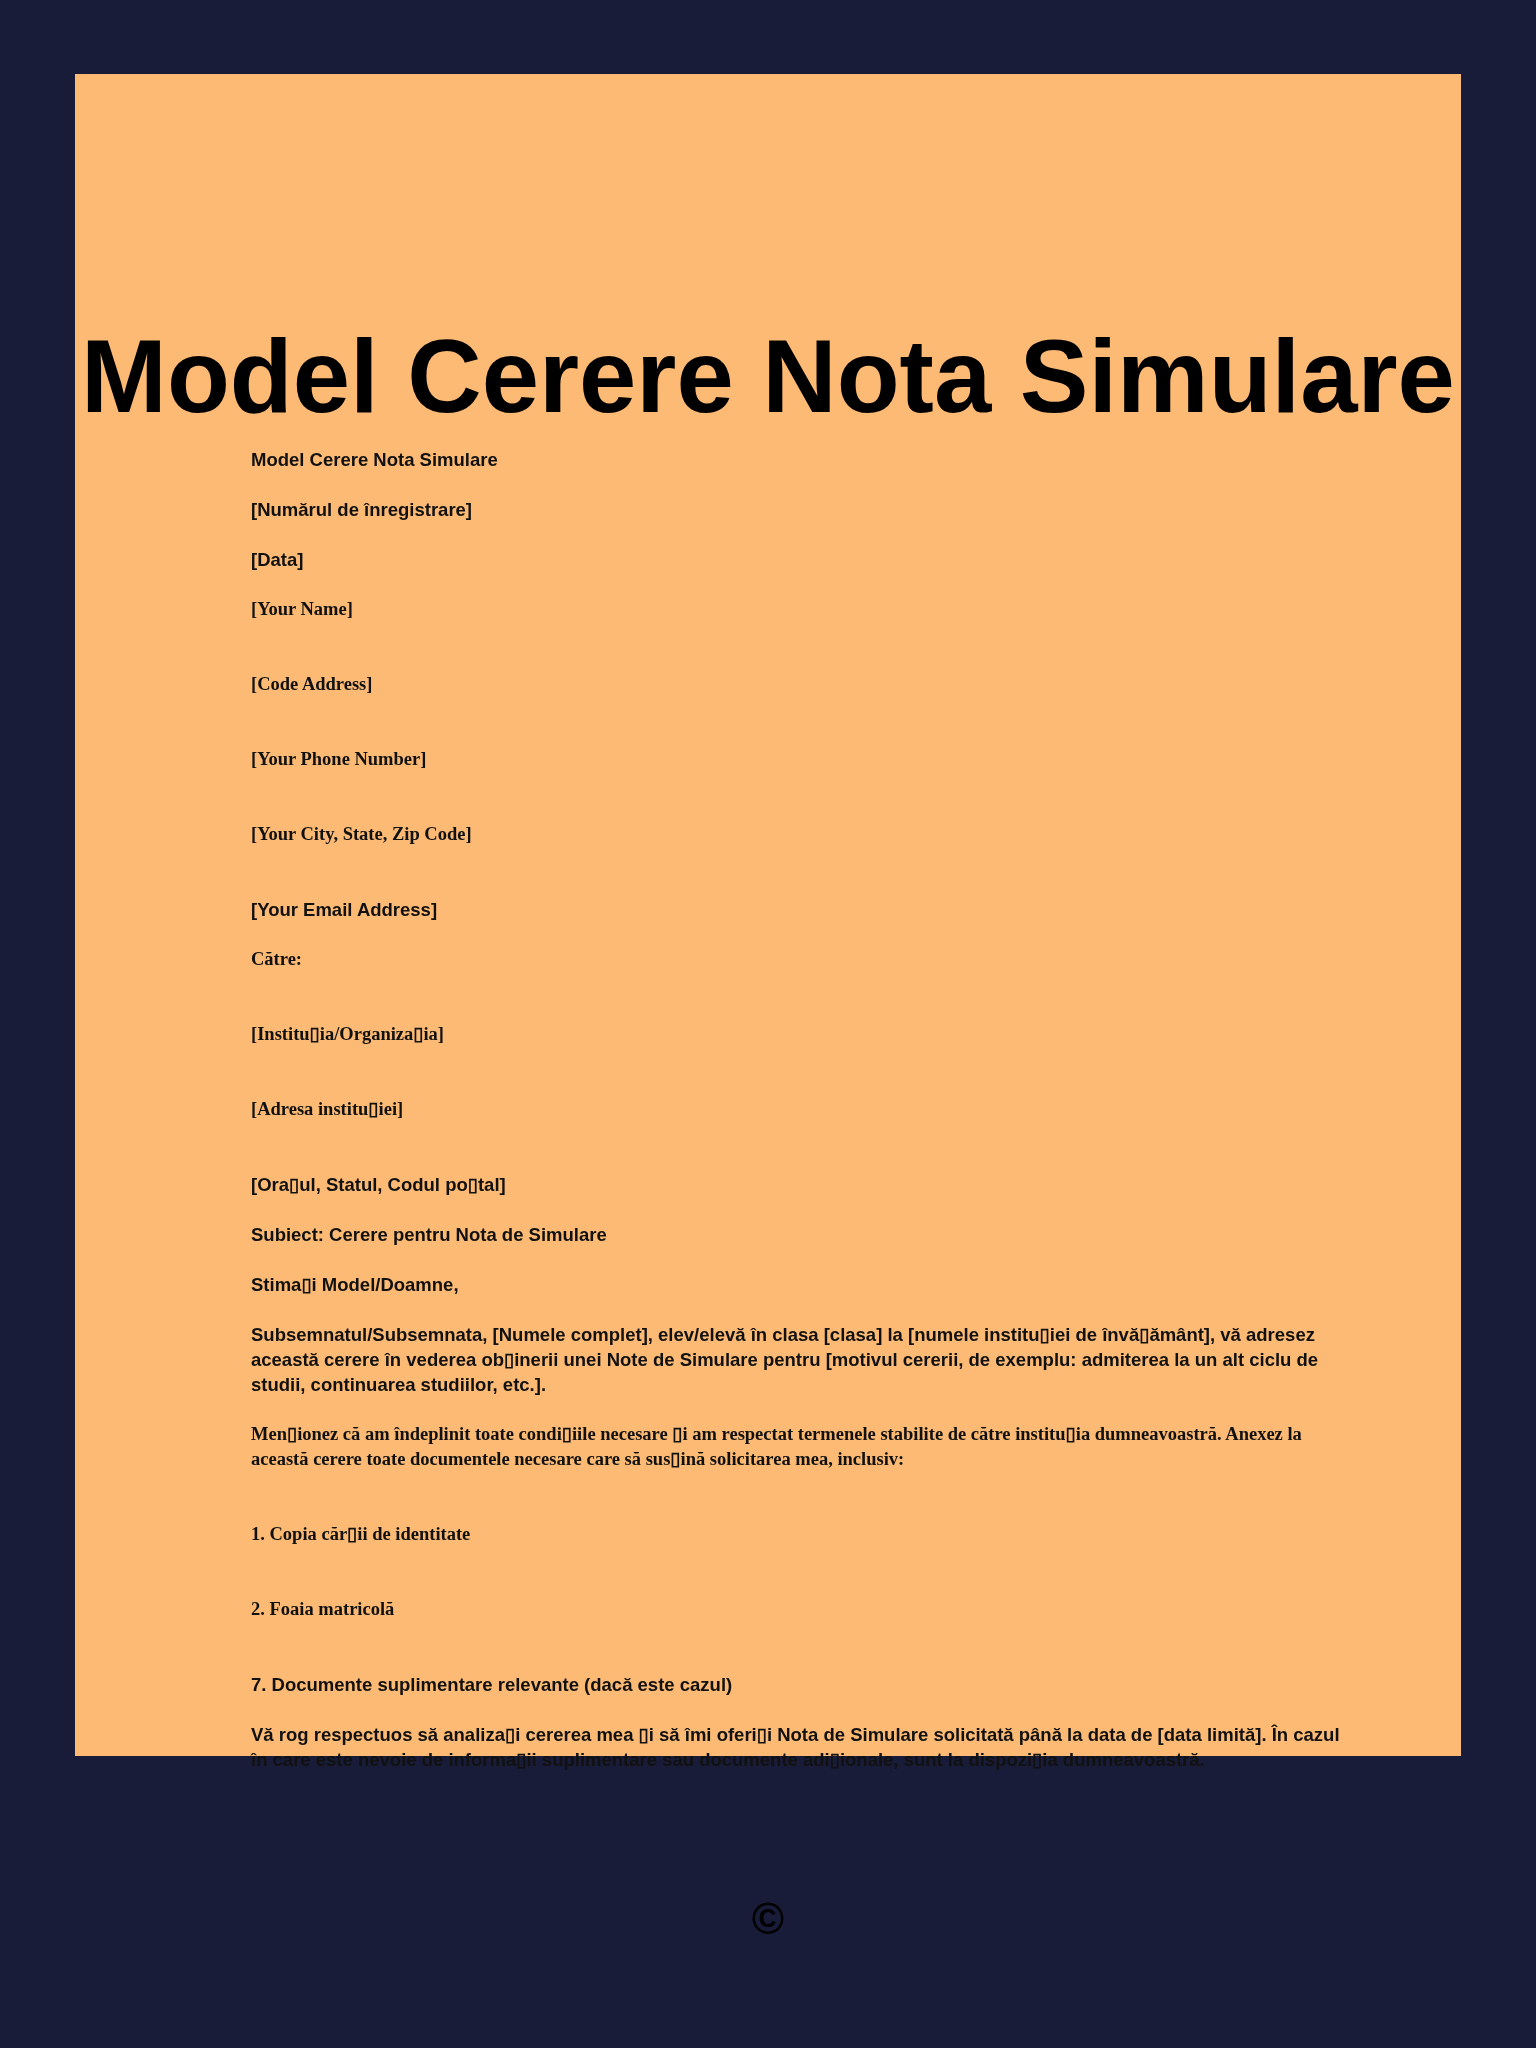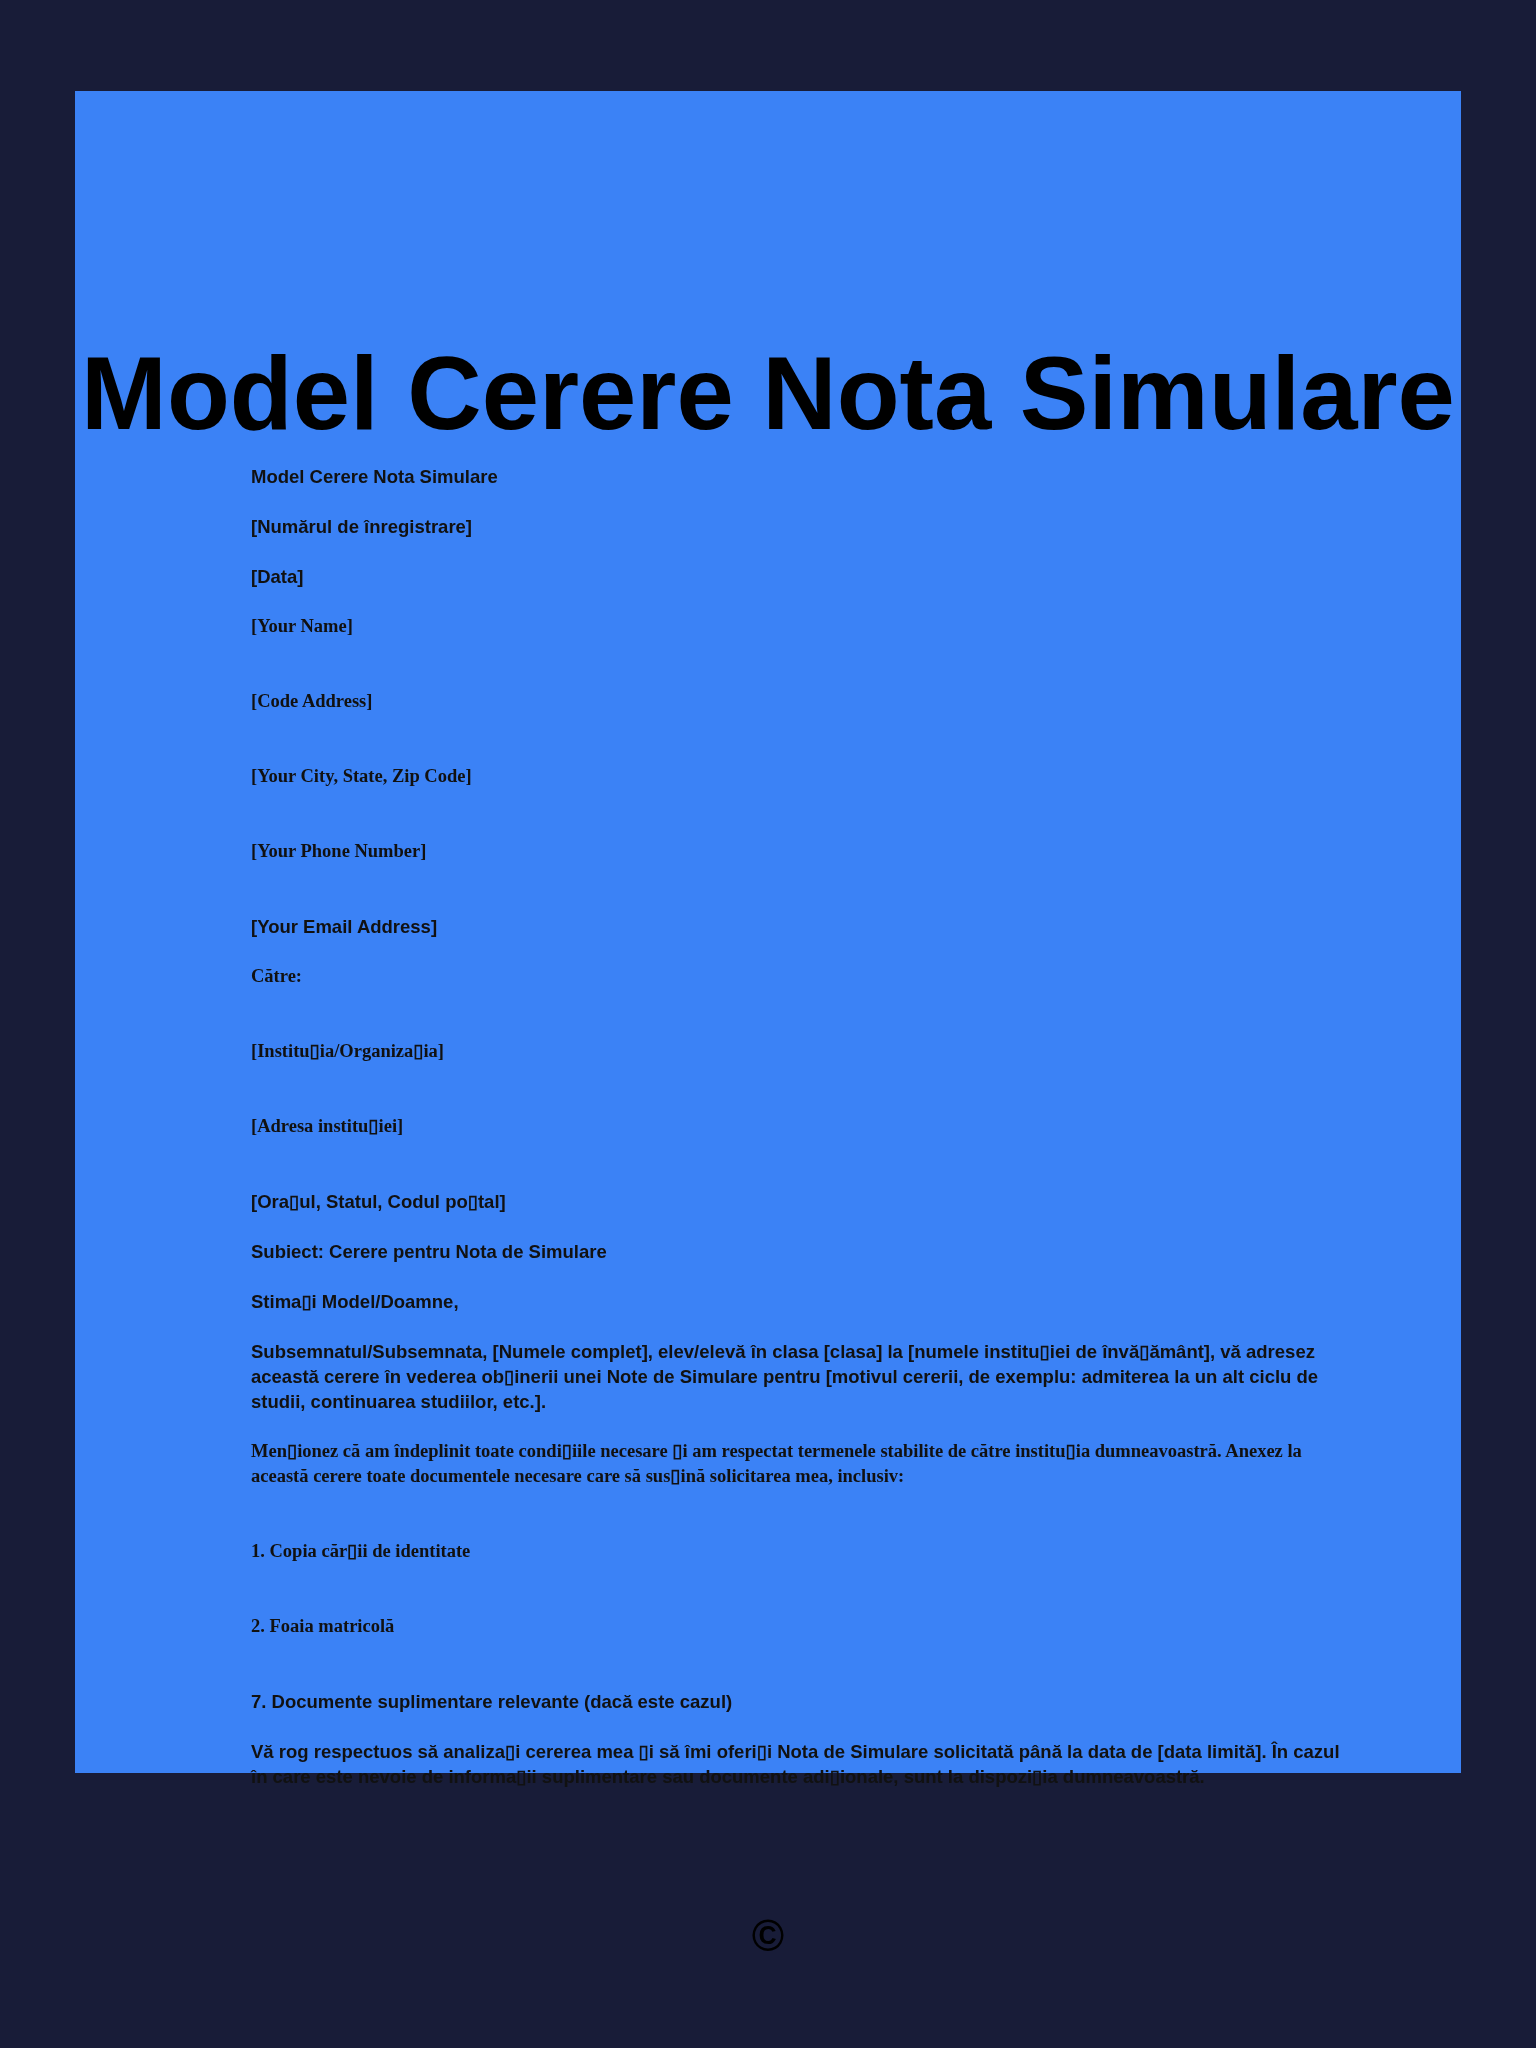--- a/index.html
+++ b/index.html
@@ -5,23 +5,23 @@
   html, body { margin: 0; padding: 0; }
   body {
     width: 1536px; height: 2048px;
     background: #181c38;
     position: relative;
     overflow: hidden;
     font-family: "Liberation Sans", sans-serif;
   }
   .page {
     position: absolute;
-    left: 75px; top: 91px;
+    left: 75px; top: 74px;
     width: 1386px; height: 1682px;
-    background: #3b82f6;
+    background: #fdba74;
   }
   .title {
     position: absolute;
     left: 0; right: 0;
     top: 238px;
     text-align: center;
     font-weight: bold;
     font-size: 103px;
     line-height: 130px;
     color: #000;
@@ -56,22 +56,22 @@
 
 <div class="page">
   <h1 class="title">Model Cerere Nota Simulare</h1>
 
   <div class="content">
     <p>Model Cerere Nota Simulare</p>
     <p>[Numărul de înregistrare]</p>
     <p>[Data]</p>
     <p class="gap">[Your Name]</p>
     <p class="gap">[Code Address]</p>
+    <p class="gap">[Your Phone Number]</p>
     <p class="gap">[Your City, State, Zip Code]</p>
-    <p class="gap">[Your Phone Number]</p>
     <p>[Your Email Address]</p>
     <p class="gap">Către:</p>
     <p class="gap">[Institu▯ia/Organiza▯ia]</p>
     <p class="gap">[Adresa institu▯iei]</p>
     <p>[Ora▯ul, Statul, Codul po▯tal]</p>
     <p>Subiect: Cerere pentru Nota de Simulare</p>
     <p>Stima▯i Model/Doamne,</p>
     <p>Subsemnatul/Subsemnata, [Numele complet], elev/elevă în clasa [clasa] la [numele institu▯iei de învă▯ământ], vă adresez această cerere în vederea ob▯inerii unei Note de Simulare pentru [motivul cererii, de exemplu: admiterea la un alt ciclu de studii, continuarea studiilor, etc.].</p>
     <p class="gap">Men▯ionez că am îndeplinit toate condi▯iile necesare ▯i am respectat termenele stabilite de către institu▯ia dumneavoastră. Anexez la această cerere toate documentele necesare care să sus▯ină solicitarea mea, inclusiv:</p>
     <p class="gap">1. Copia căr▯ii de identitate</p>

